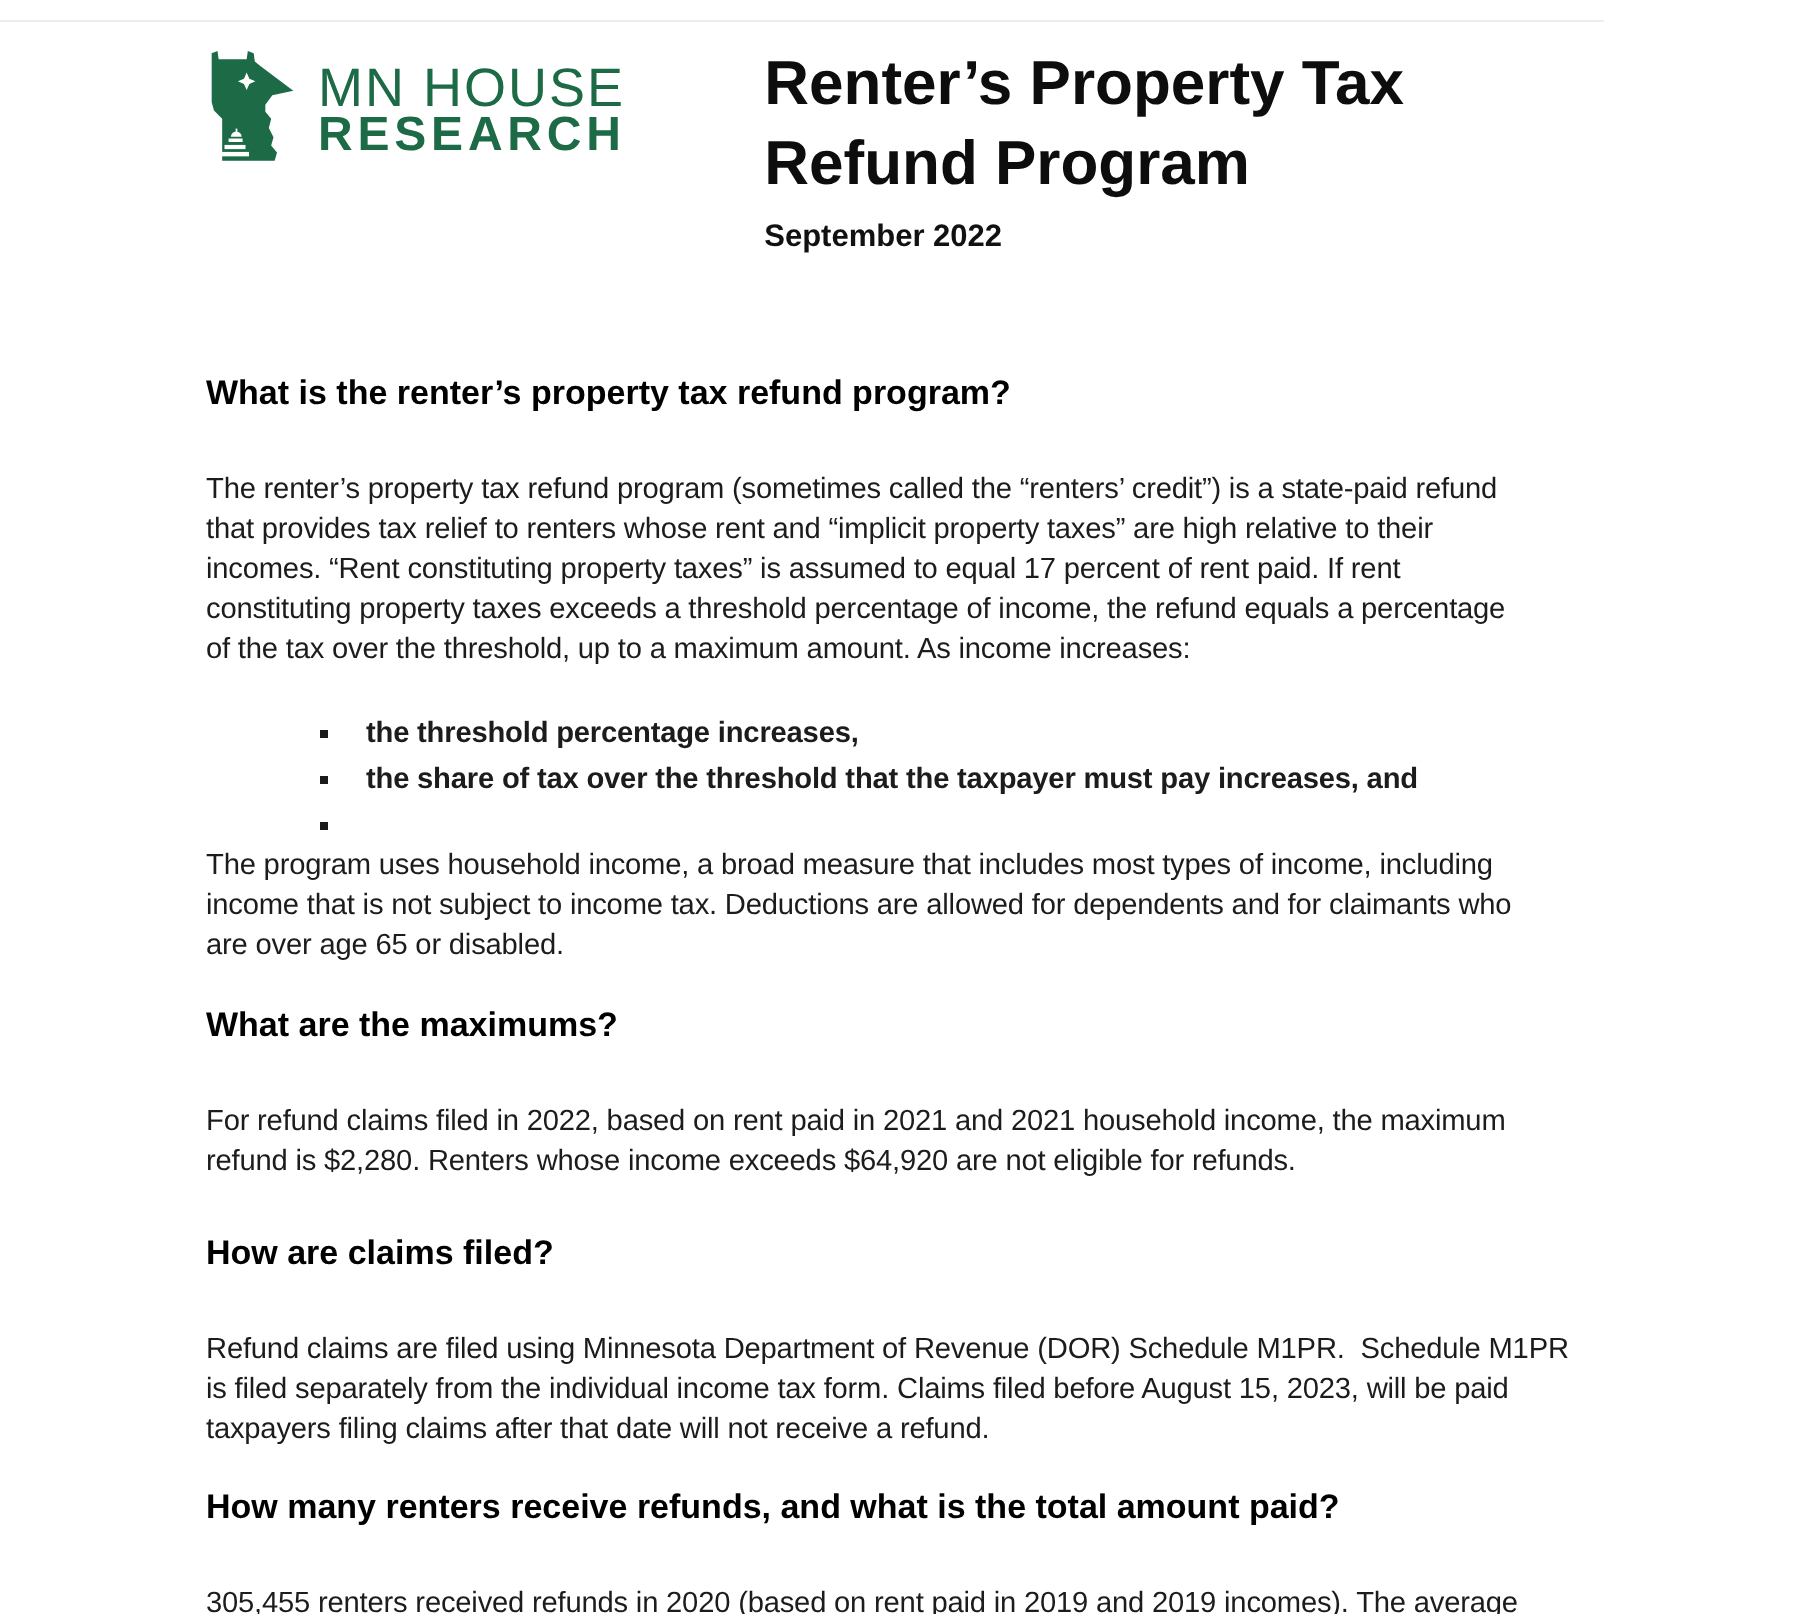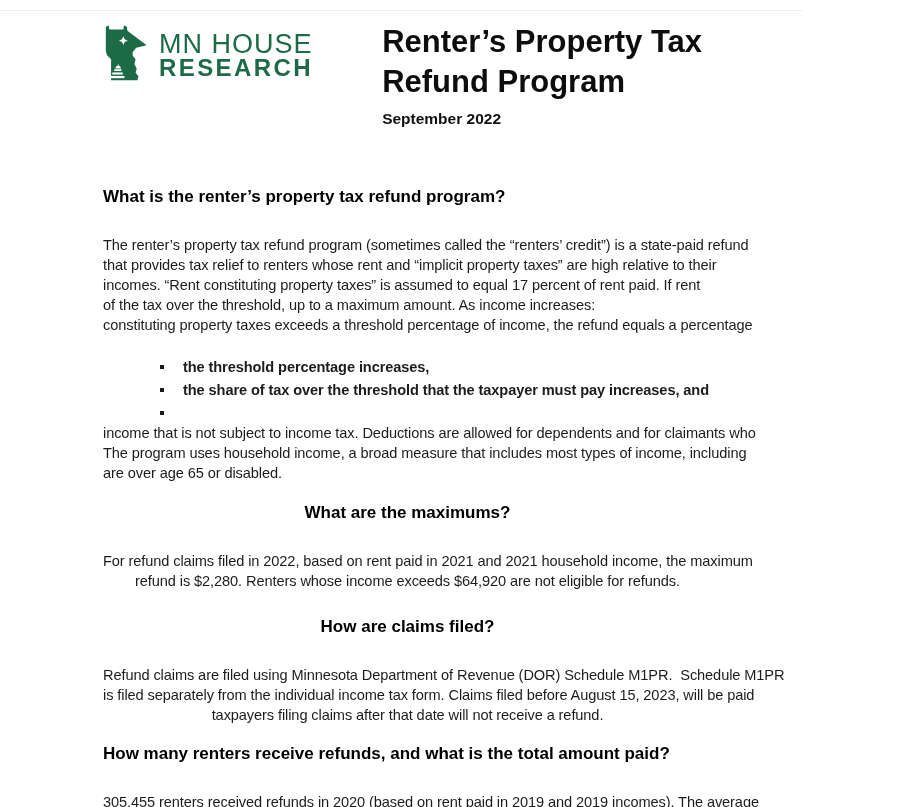--- a/index.html
+++ b/index.html
@@ -23,22 +23,22 @@
   .logo-line2{font-size:24px;line-height:24px;letter-spacing:2.4px;font-weight:700;white-space:nowrap;}
   .title-block{text-align:left;margin-left:36px;}
   .doc-title{font-size:31px;font-weight:700;line-height:40px;color:#0d0d0d;white-space:nowrap;}
   .doc-date{font-size:15.5px;font-weight:700;margin-top:8px;color:#111;}
   .content{padding:0 90px 0 103px;}
   .content h2{
     font-size:17px;font-weight:700;line-height:21px;margin:0;color:#000;
     white-space:nowrap;letter-spacing:0;
   }
   .sec0{margin-top:58px;}
-  .sec1{margin-top:19px;text-align:center;}
-  .sec2{margin-top:25px;text-align:center;}
+  .sec1{margin-top:19px;}
+  .sec2{margin-top:25px;}
   .sec3{margin-top:18px;}
   .para{margin-top:28px;}
   .para.after{margin-top:21px;}
   .line{
     font-size:14.6px;line-height:20px;color:#1c1c1c;
     white-space:pre;letter-spacing:-0.1px;
   }
   ul.bullets{list-style:none;margin:21px 0 0 57px;padding:0;font-weight:bold;}
   ul.bullets li{
     position:relative;padding-left:23px;
@@ -81,31 +81,31 @@
   </header>
 
   <main class="content">
 
     <section class="sec0">
       <h2>What is the renter’s property tax refund program?</h2>
       <div class="para">
         <div class="line">The renter’s property tax refund program (sometimes called the “renters’ credit”) is a state-paid refund</div>
         <div class="line">that provides tax relief to renters whose rent and “implicit property taxes” are high relative to their</div>
         <div class="line">incomes. “Rent constituting property taxes” is assumed to equal 17 percent of rent paid. If rent</div>
+        <div class="line">constituting property taxes exceeds a threshold percentage of income, the refund equals a percentage</div>
         <div class="line">of the tax over the threshold, up to a maximum amount. As income increases:</div>
-        <div class="line">constituting property taxes exceeds a threshold percentage of income, the refund equals a percentage</div>
       </div>
       <ul class="bullets">
         <li><span class="sq"></span><span>the threshold percentage increases,</span></li>
         <li><span class="sq"></span><span>the share of tax over the threshold that the taxpayer must pay increases, and</span></li>
         <li><span class="sq"></span></li>
       </ul>
       <div class="para after">
+        <div class="line">The program uses household income, a broad measure that includes most types of income, including</div>
         <div class="line">income that is not subject to income tax. Deductions are allowed for dependents and for claimants who</div>
-        <div class="line">The program uses household income, a broad measure that includes most types of income, including</div>
         <div class="line">are over age 65 or disabled.</div>
       </div>
     </section>
 
     <section class="sec1">
       <h2>What are the maximums?</h2>
       <div class="para">
         <div class="line">For refund claims filed in 2022, based on rent paid in 2021 and 2021 household income, the maximum</div>
         <div class="line">refund is $2,280. Renters whose income exceeds $64,920 are not eligible for refunds.</div>
       </div>

